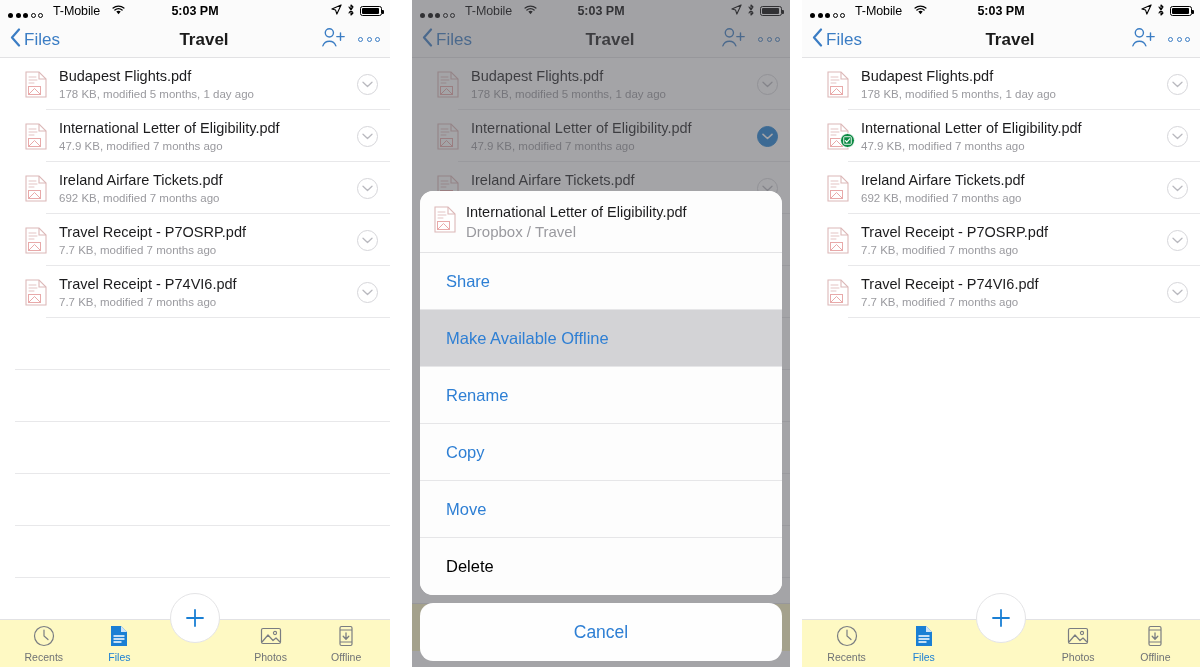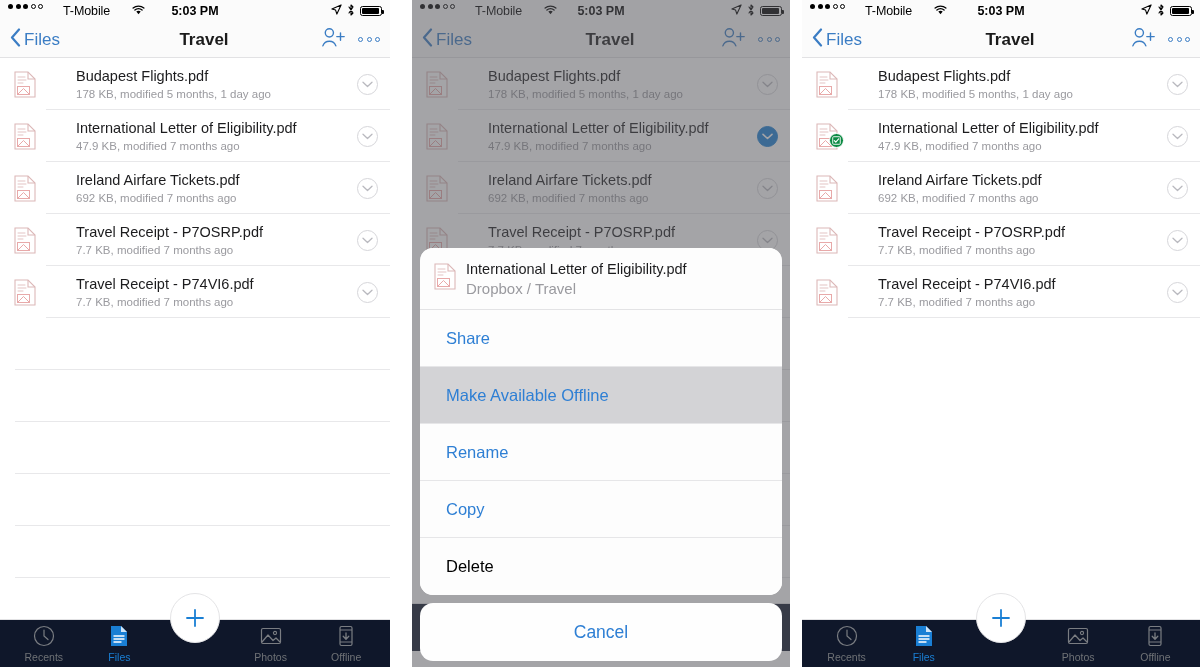--- a/index.html
+++ b/index.html
@@ -28,21 +28,21 @@
   
   .statusbar {
     height: 22px;
     display: flex; align-items: center;
     padding: 0 8px;
     font-size: 12.5px;
     color: #000;
     position: relative;
     background: #fbfbfb;
   }
-  .sb-left { display:flex; align-items:flex-start; gap:20px; }
+  .sb-left { display:flex; align-items:flex-end; gap:10px; }
   .dots { display:flex; align-items:center; gap:2.5px; }
   .dot { width:5px; height:5px; border-radius:50%; background:#000; }
   .dot.hollow { background:transparent; border:1px solid #000; width:5px; height:5px; }
   .carrier { font-size:12.5px; letter-spacing:-0.1px; font-weight:500; }
   .wifi { margin-left:2px; display:inline-block; }
   .sb-time {
     position:absolute; left:0; right:0; text-align:center;
     font-size:12.5px; font-weight:700; letter-spacing:0px;
   }
   .sb-right { margin-left:auto; display:flex; align-items:center; gap:5px; }
@@ -74,24 +74,23 @@
   }
   .nav-right { margin-left:auto; display:flex; align-items:center; gap:11px; }
   .ellipsis { display:flex; gap:3.5px; align-items:center; }
   .ell-dot { width:5px; height:5px; border-radius:50%; border:1.3px solid #3b7dc4; }
 
   
   .filelist { background:#fff; }
   .frow {
     height: 52px;
     display:flex; align-items:center;
-    padding-left: 10px; padding-right: 12px;
+    padding-left: 21px; padding-right: 12px;
     position:relative;
     background:#fff;
-    gap:28px;
   }
   .frow::after{
     content:""; position:absolute; left:46px; right:0; bottom:0; height:1px; background:#e8e8ea;
   }
   .frow-icon { width:30px; flex:none; display:flex; align-items:center; justify-content:center; position:relative; }
   .frow-text { flex:1; min-width:0; padding-left:8px; }
   .fname { font-size:14.5px; color:#1c1c1e; line-height:17px; white-space:nowrap; overflow:hidden; }
   .fmeta { font-size:11.5px; color:#9a9a9f; line-height:14px; margin-top:2px; white-space:nowrap; overflow:hidden; }
   .chevbtn {
     width:21px; height:21px; border-radius:50%; border:1px solid #d6d6da;
@@ -106,21 +105,21 @@
     display:flex; align-items:center; justify-content:center;
   }
 
   
   .emptyrow { height:52px; position:relative; background:#fff; }
   .emptyrow::after{ content:""; position:absolute; left:15px; right:0; bottom:0; height:1px; background:#e8e8ea; }
 
   
   .tabbar {
     position:absolute; left:0; right:0; bottom:0; height:48px;
-    background:#0f172a; border-top:1px solid #e2e2e4;
+    background:#fef9c3; border-top:1px solid #e2e2e4;
     display:flex; align-items:flex-start; justify-content:space-between;
     padding: 4px 6px 0 6px;
     margin-top: 25px;
   }
   .tab { width:20%; display:flex; flex-direction:column; align-items:center; gap:3px; cursor:pointer; }
   .tab-label { font-size:10.5px; color:#6f7276; }
   .tab.active .tab-label { color:#1a7fd4; }
   .tab.center { visibility:hidden; }
   .fab {
     position:absolute; left:50%; transform:translateX(-50%);
@@ -619,20 +618,21 @@
           </span>
           <div class="sheet-h-text">
             <div class="sheet-h-title">International Letter of Eligibility.pdf</div>
             <div class="sheet-h-sub">Dropbox / Travel</div>
           </div>
         </div>
         <div class="sheet-item">Share</div>
         <div class="sheet-item highlight">Make Available Offline</div>
         <div class="sheet-item">Rename</div>
         <div class="sheet-item">Copy</div>
+        <div class="sheet-item">Move</div>
         <div class="sheet-item danger">Delete</div>
       </div>
       <div class="sheet-cancel">Cancel</div>
     </div>
   </div>
 
   <div class="gap2"></div>
 
   <div class="phone" id="panel3">
 

